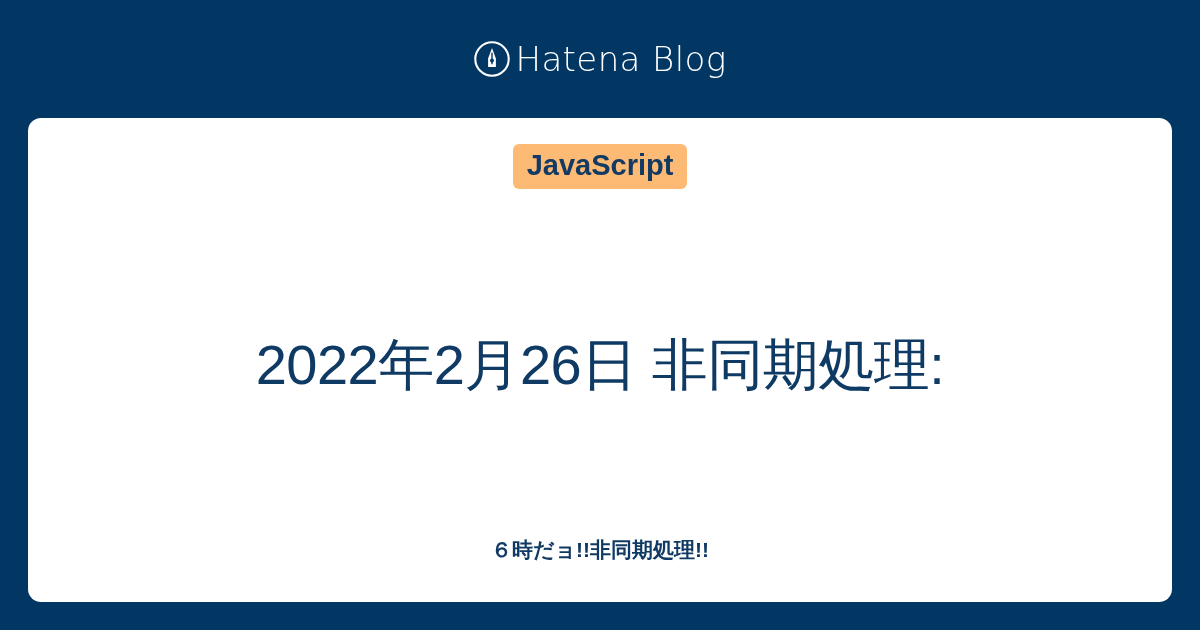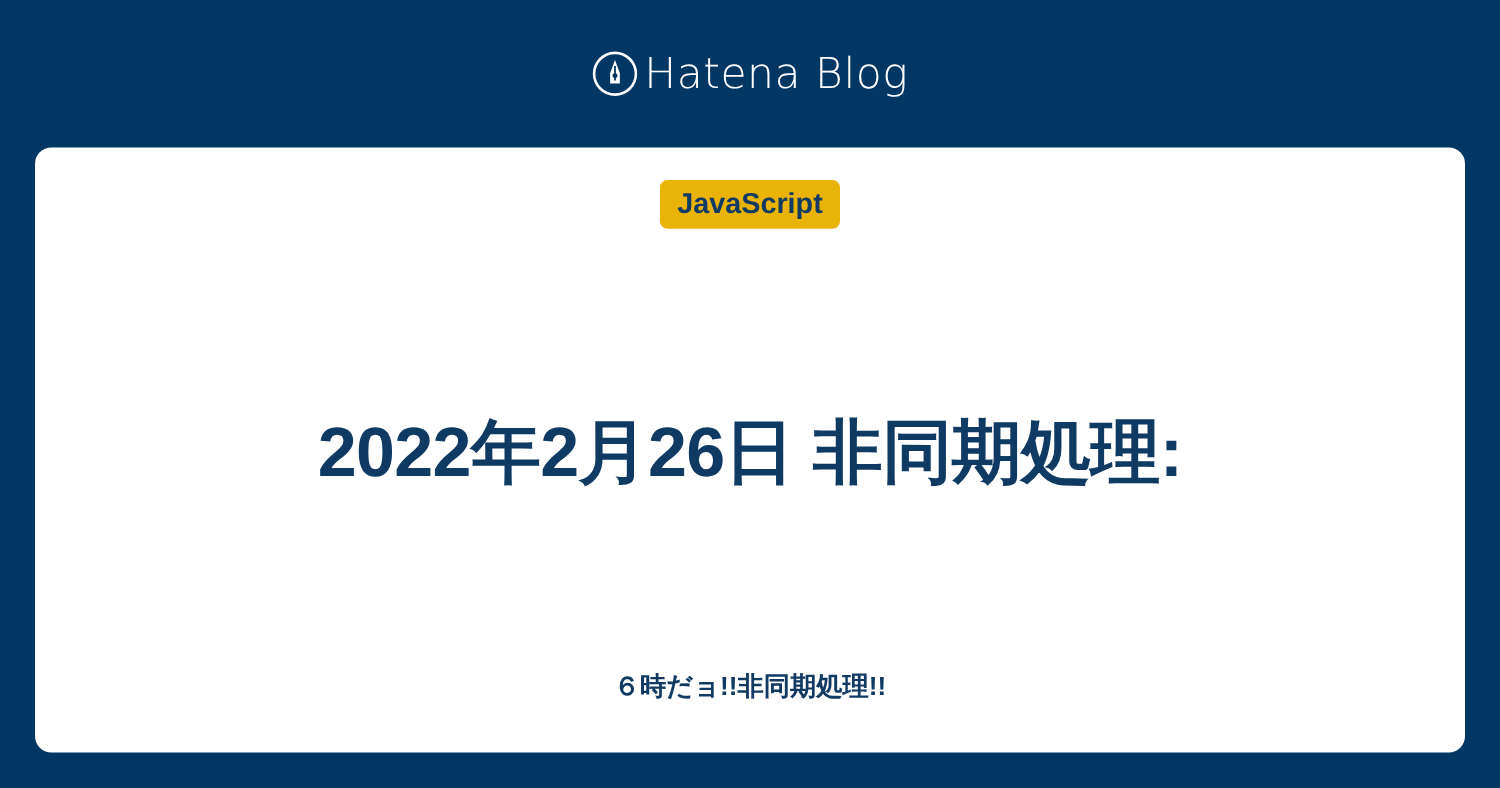--- a/index.html
+++ b/index.html
@@ -62,37 +62,37 @@
     box-sizing: border-box;
     padding: 26px 46px 20px 46px;
     display: flex;
     flex-direction: column;
     align-items: center;
     overflow: hidden;
   }
 
   
   #category-badge {
-    background: #eab308;
+    background: #fdba74;
     color: #123a63;
-    font-size: 23px;
+    font-size: 29px;
     font-weight: bold;
     line-height: 1;
     padding: 7px 14px 9px 14px;
     border-radius: 6px;
     white-space: nowrap;
     flex: 0 0 auto;
     margin-bottom: 8px;
   }
 
   
   #entry-title {
     color: #0f3a64;
     font-size: 56px;
-    font-weight: bold;
+    font-weight: normal;
     line-height: 1.22;
     text-align: center;
     letter-spacing: -0.5px;
     max-width: 1000px;
     margin: 6px 0 0 0;
     flex: 1 1 auto;
     display: flex;
     flex-direction: column;
     justify-content: center;
     overflow: hidden;

